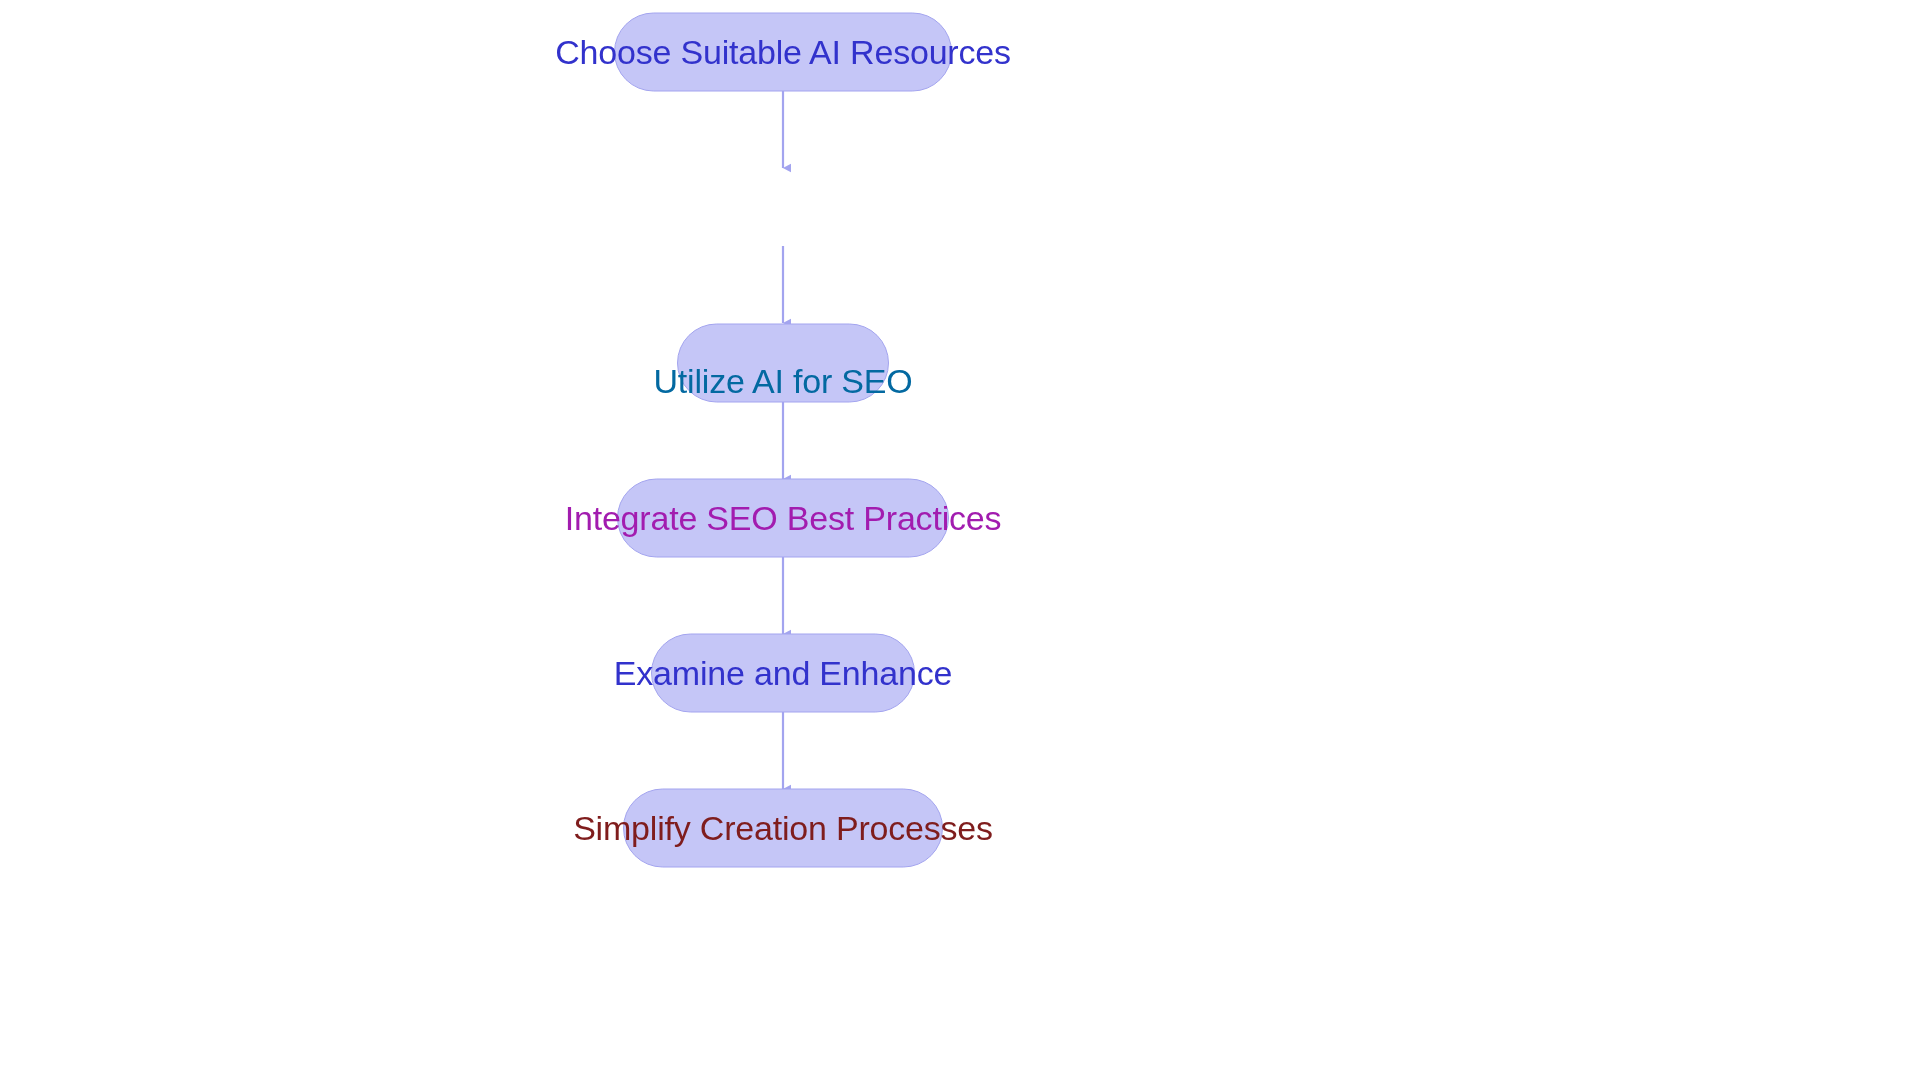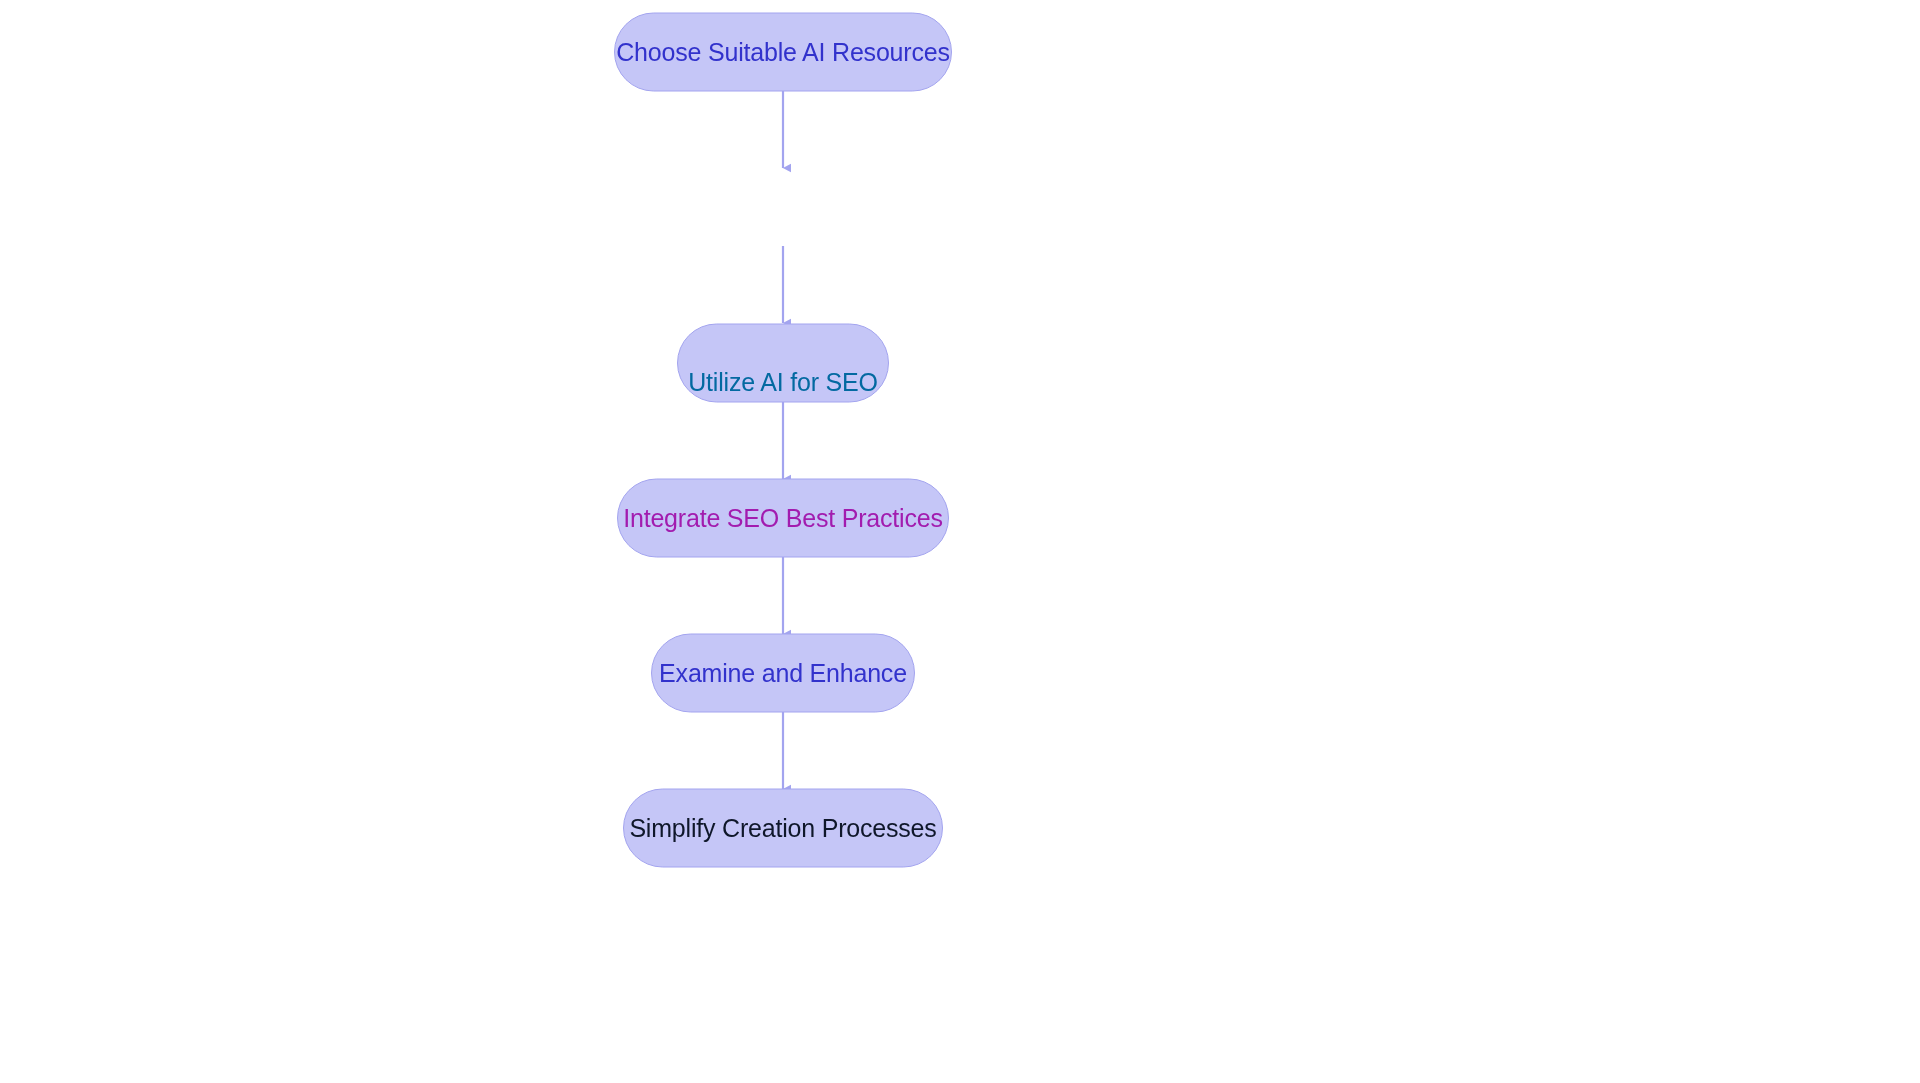--- a/index.html
+++ b/index.html
@@ -48,21 +48,21 @@
     justify-content: center;
     background: #c5c6f7;
     border: 1.6px solid #a3a4ef;
     border-radius: 999px;
     transform: translate(-50%, -50%);
   }
 
   .flow-node-label {
     color: #3232cc;
     font-family: "Liberation Sans", sans-serif;
-    font-size: 25px;
+    font-size: 34px;
     font-weight: 400;
     line-height: 1.15;
     letter-spacing: -0.2px;
     white-space: nowrap;
     text-align: center;
     user-select: none;
   }
 </style>
 </head>
 <body>
@@ -91,17 +91,17 @@
       <div class="flow-node" style="left: 783px; top: 363px; width: 212px; height: 79px; background: rgb(197, 198, 247); border-color: rgb(163, 164, 239);">
         <span class="flow-node-label" style="color: #0369a1; margin-top: 37px;">Utilize AI for SEO</span>
       </div>
       <div class="flow-node" style="left: 783px; top: 518px; width: 332px; height: 79px; background: rgb(197, 198, 247); border-color: rgb(163, 164, 239);">
         <span class="flow-node-label" style="color: #a21caf;">Integrate SEO Best Practices</span>
       </div>
       <div class="flow-node" style="left: 783px; top: 673px; width: 264px; height: 79px; background: rgb(197, 198, 247); border-color: rgb(163, 164, 239);">
         <span class="flow-node-label" style="color: rgb(50, 50, 204);">Examine and Enhance</span>
       </div>
       <div class="flow-node" style="left: 783px; top: 828px; width: 320px; height: 79px; background: rgb(197, 198, 247); border-color: rgb(163, 164, 239);">
-        <span class="flow-node-label" style="color: #0f172a; text-align: center;">Simplify Creation Processes</span>
+        <span class="flow-node-label" style="color: #7f1d1d; text-align: center;">Simplify Creation Processes</span>
       </div>
     </div>
 
 </div>
 
 </body></html>

